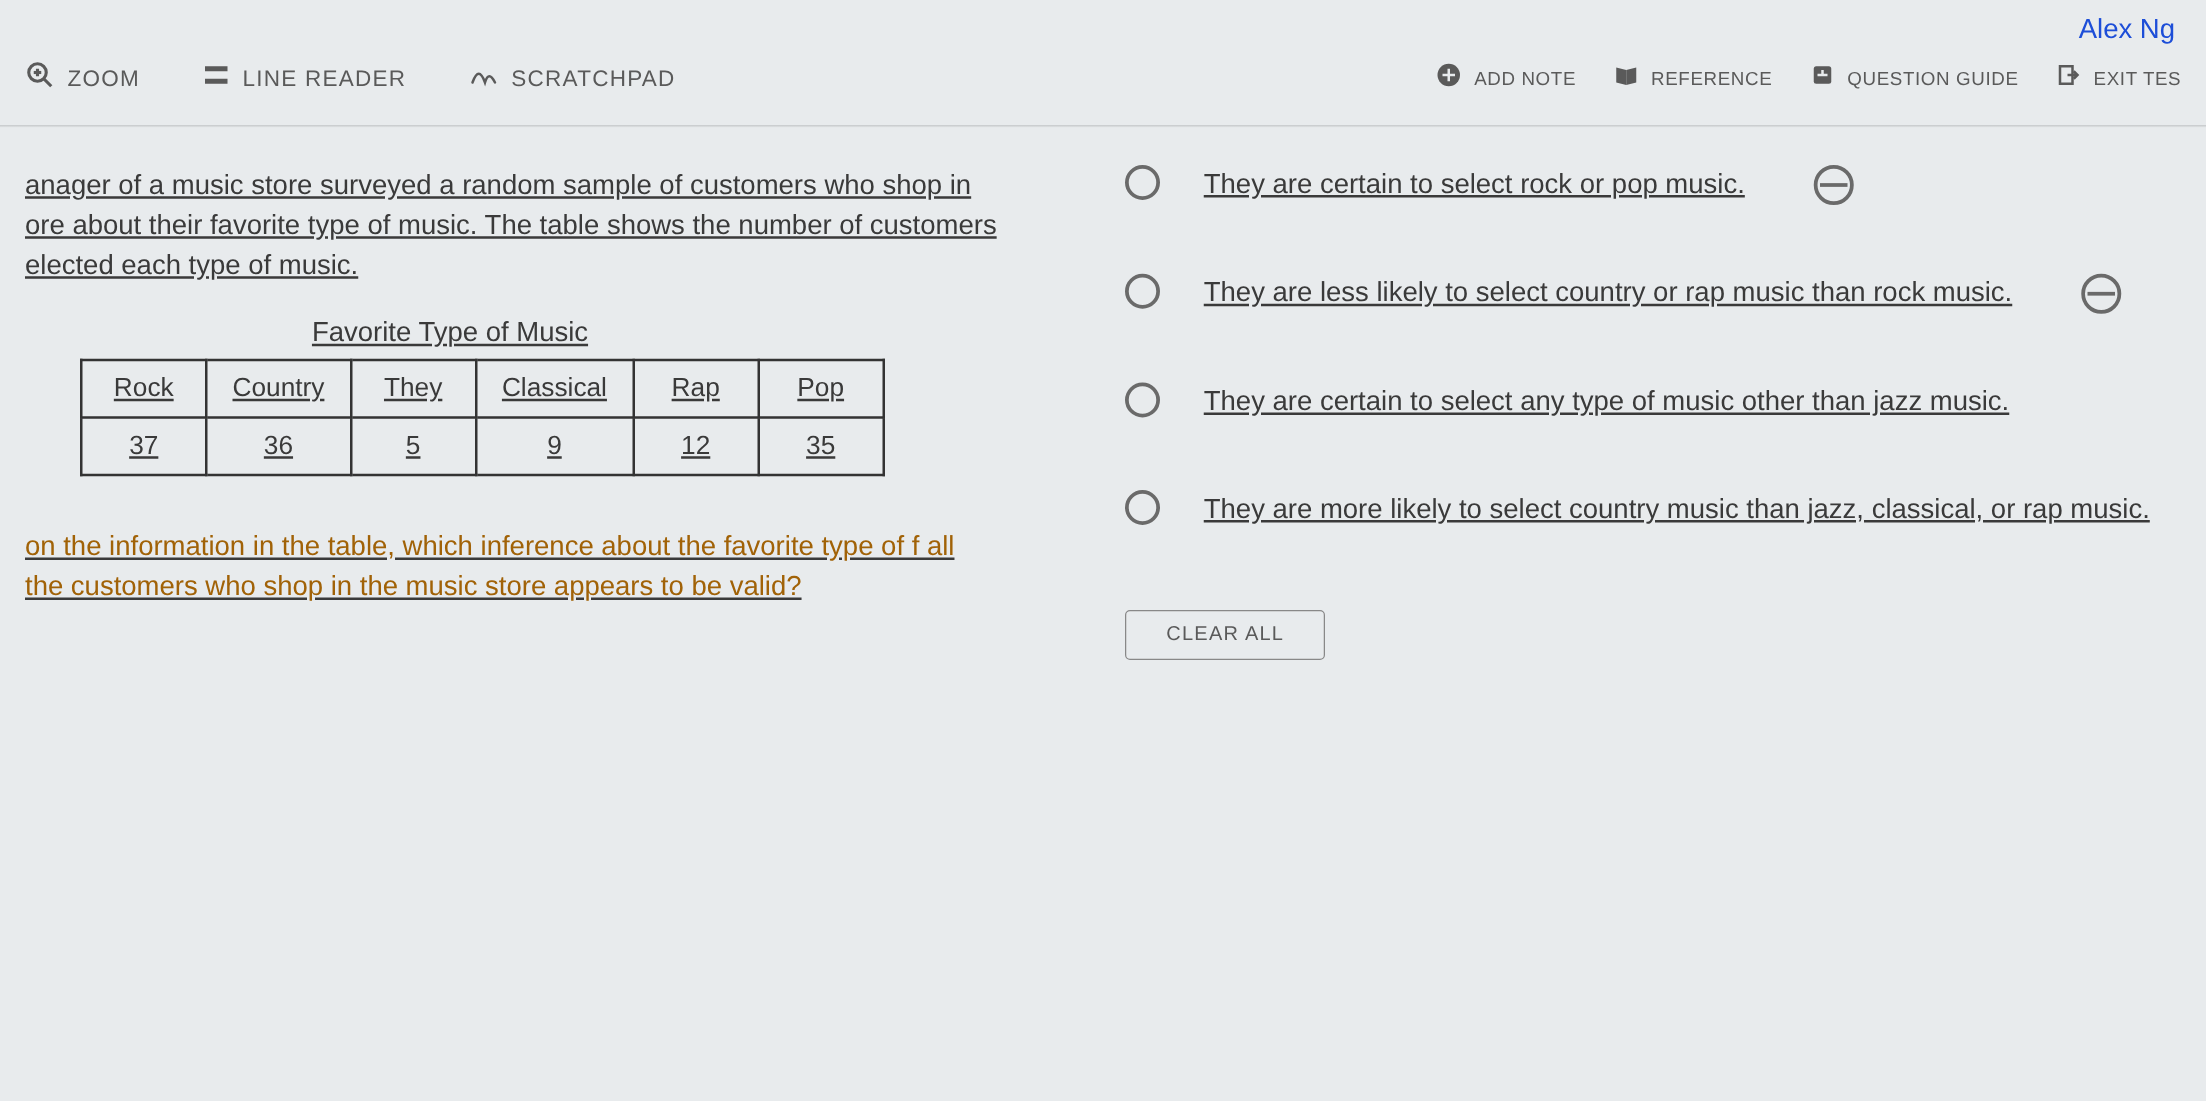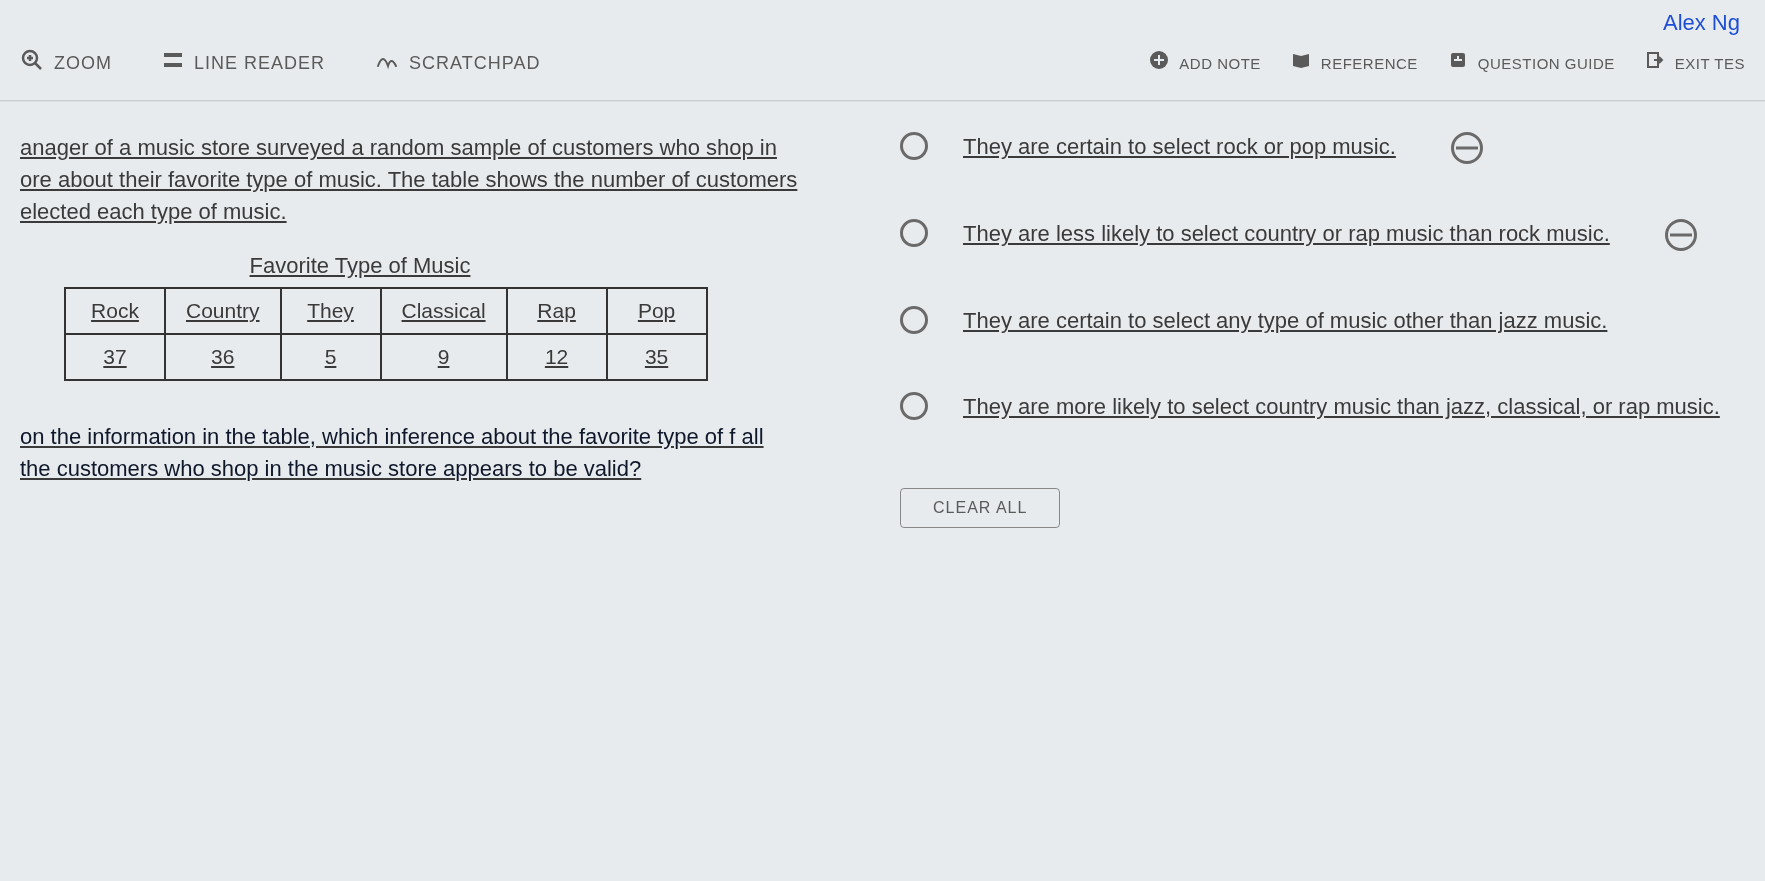--- a/index.html
+++ b/index.html
@@ -98,21 +98,21 @@
       border: 2px solid #333;
       padding: 10px 20px;
       text-align: center;
       font-size: 21px;
       font-weight: normal;
       min-width: 100px;
     }
     .question-text-2 {
       font-size: 22px;
       line-height: 1.45;
-      color: #0f172a;
+      color: #a16207;
     }
     .answer-option {
       display: flex;
       gap: 35px;
       margin-bottom: 55px;
     }
     .radio {
       width: 28px;
       height: 28px;
       border: 3px solid #6a6a6a;

